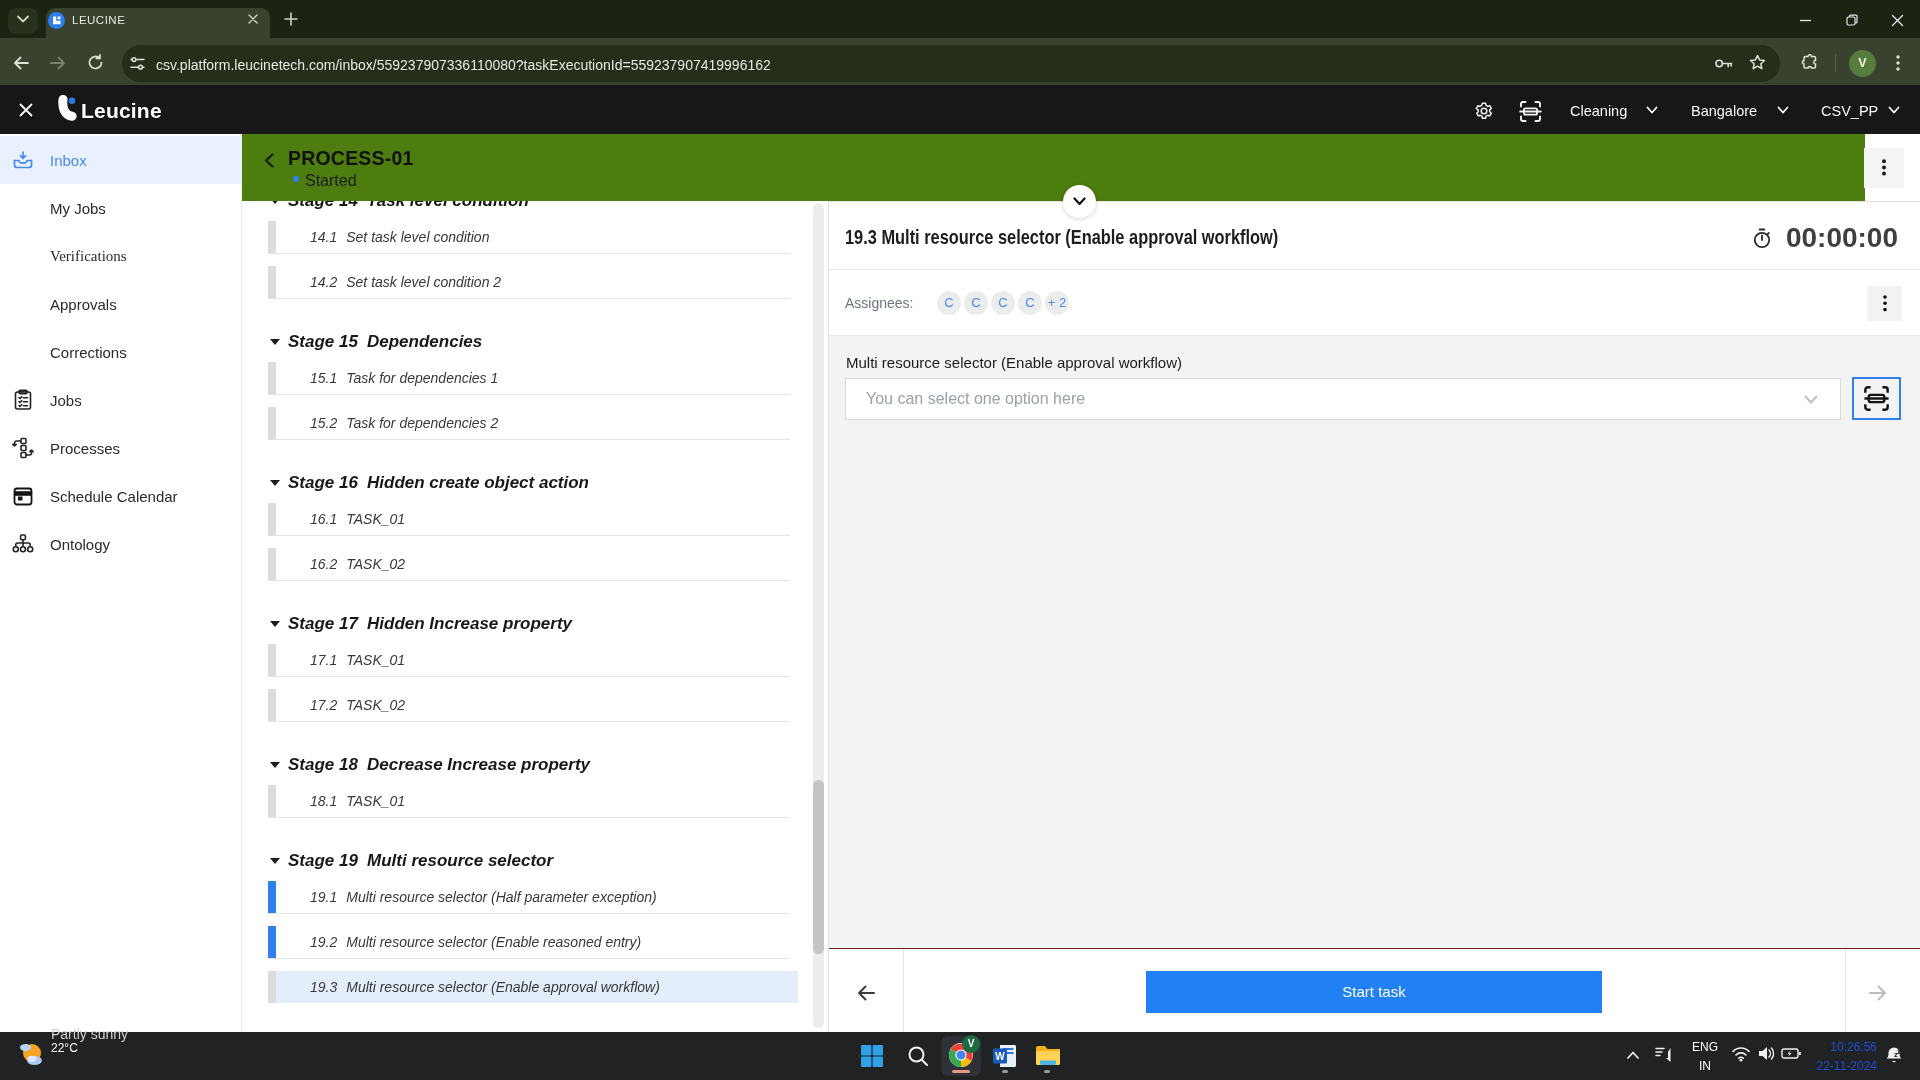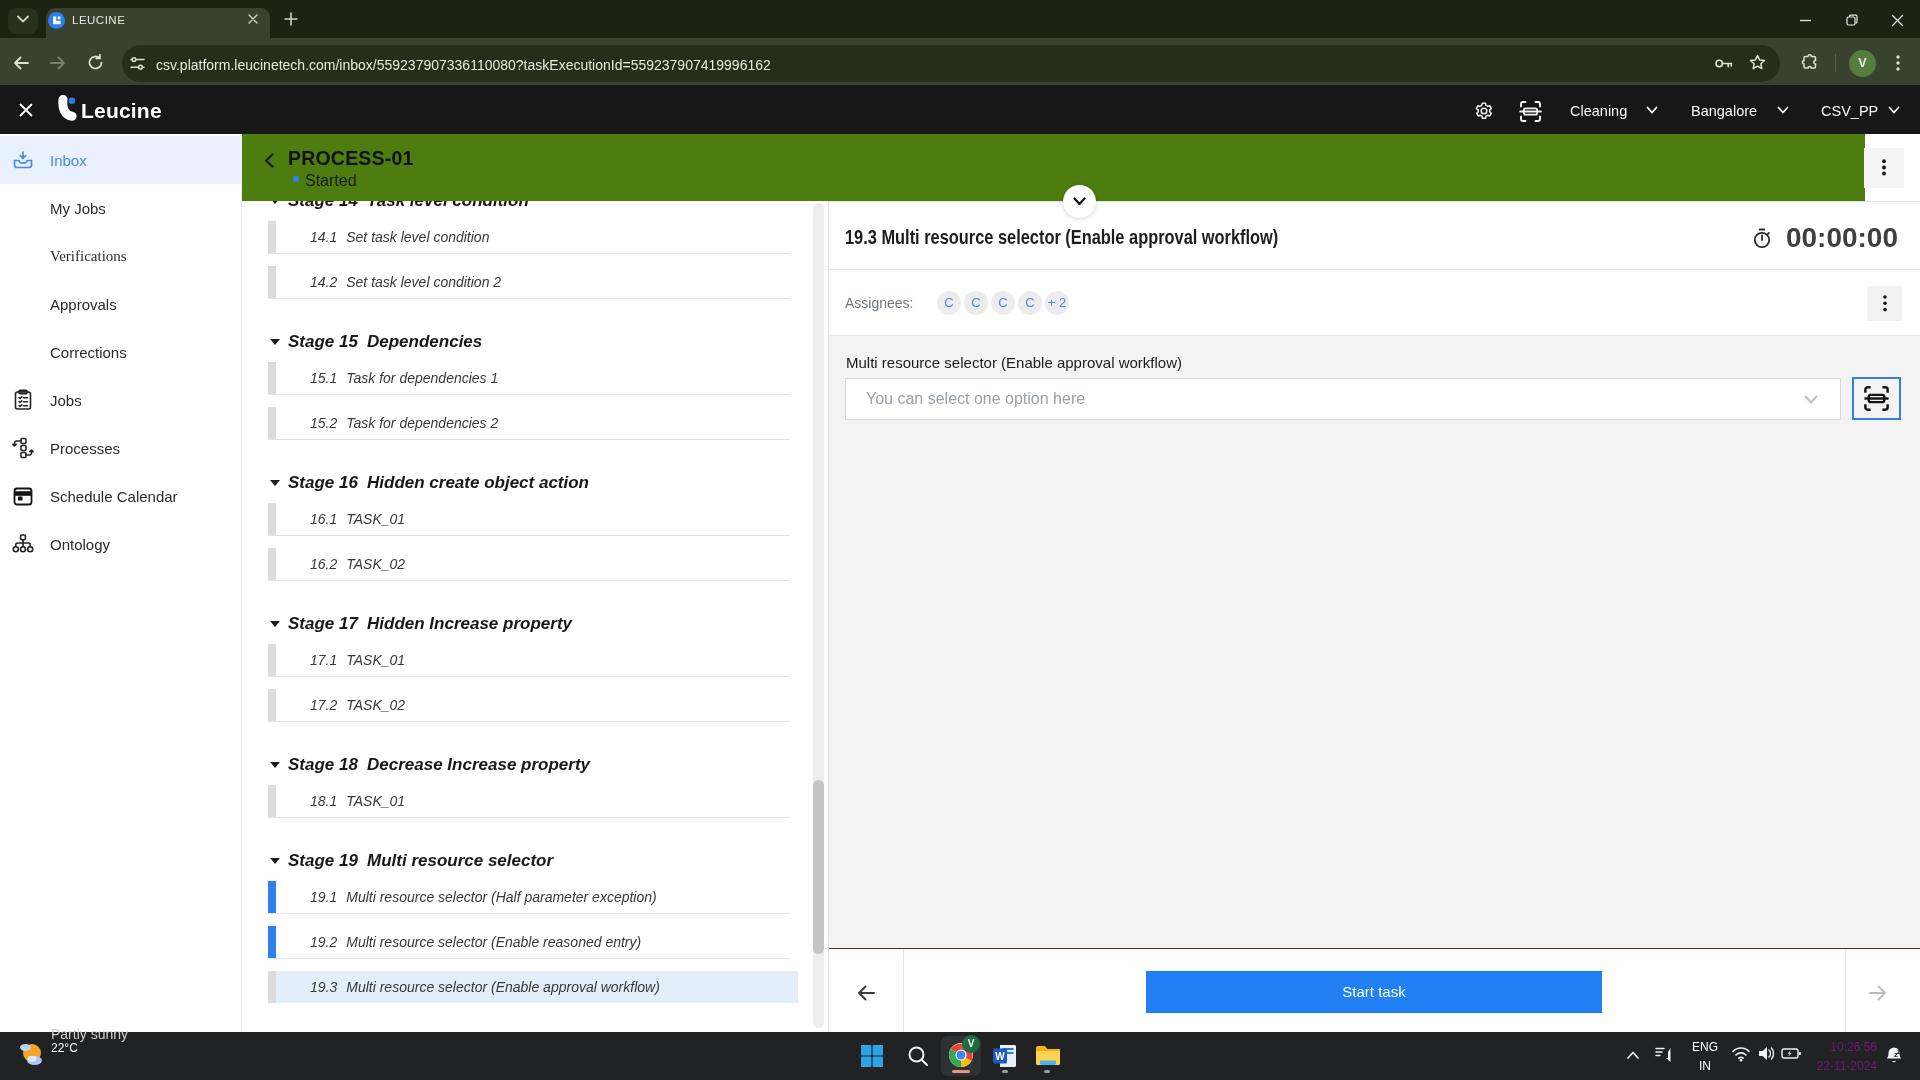--- a/index.html
+++ b/index.html
@@ -488,21 +488,21 @@
     </svg>
   <svg class="abs" style="left:1757px;top:1045px" width="18" height="17" viewBox="0 0 18 17">
       <path d="M2 6 v5 h3.5 L10 15 V2 L5.5 6 z" fill="#f0f0f0"></path>
       <path d="M12 5 a5 5 0 0 1 0 7 M14.5 3 a8.5 8.5 0 0 1 0 11" stroke="#f0f0f0" stroke-width="1.4" fill="none" stroke-linecap="round"></path>
     </svg>
   <svg class="abs" style="left:1781px;top:1046px" width="20" height="15" viewBox="0 0 20 15">
       <rect x="1" y="3" width="16" height="9" rx="2" stroke="#f0f0f0" stroke-width="1.4" fill="none"></rect>
       <rect x="18" y="6" width="1.8" height="3" fill="#f0f0f0"></rect>
       <path d="M9.5 4.5 l-3 3.2 h2.2 l-1.4 2.8 3.4-3.4 h-2.2 z" fill="#f0f0f0"></path>
     </svg>
-  <div class="abs" style="left:1797px;top:1038px;width:80px;text-align:right;font-size:12px;color:#701a75;line-height:19px;white-space:nowrap;">10:26:56<br>22-11-2024</div>
+  <div class="abs" style="left:1797px;top:1038px;width:80px;text-align:right;font-size:12px;color:#1d4ed8;line-height:19px;white-space:nowrap;">10:26:56<br>22-11-2024</div>
   <svg class="abs" style="left:1885px;top:1046px" width="18" height="18" viewBox="0 0 18 18">
       <path d="M9 1.5 a5.5 5.5 0 0 1 5.5 5.5 c0 3.5 1 4.5 1.8 5.5 H1.7 c.8-1 1.8-2 1.8-5.5 A5.5 5.5 0 0 1 9 1.5 z" fill="#f0f0f0"></path>
       <path d="M7 15 a2.2 2.2 0 0 0 4 0 z" fill="#f0f0f0"></path>
       <text x="12" y="8" font-size="6.5" font-weight="bold" fill="#1d1f22" font-family="Liberation Sans">z</text>
       <text x="9" y="11" font-size="8" font-weight="bold" fill="#1d1f22" font-family="Liberation Sans">z</text>
     </svg>
 
 </div>
 
 </body></html>

